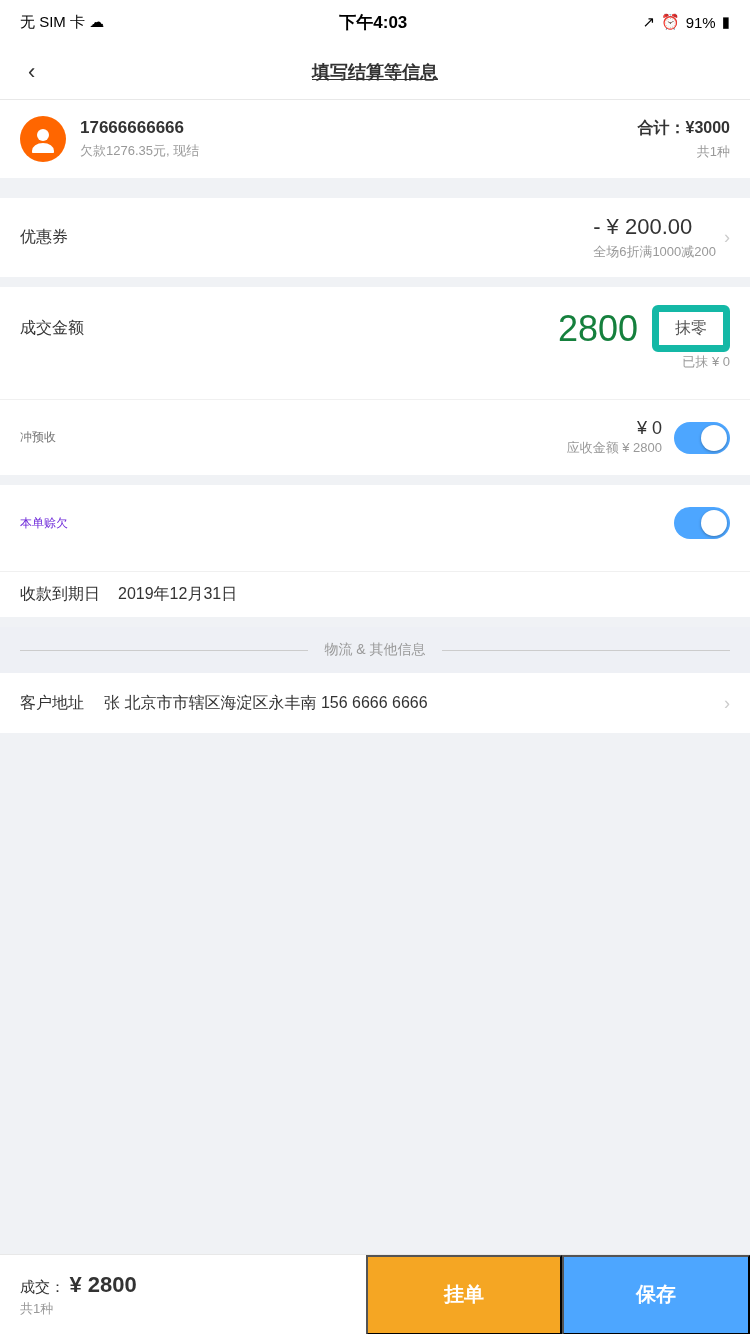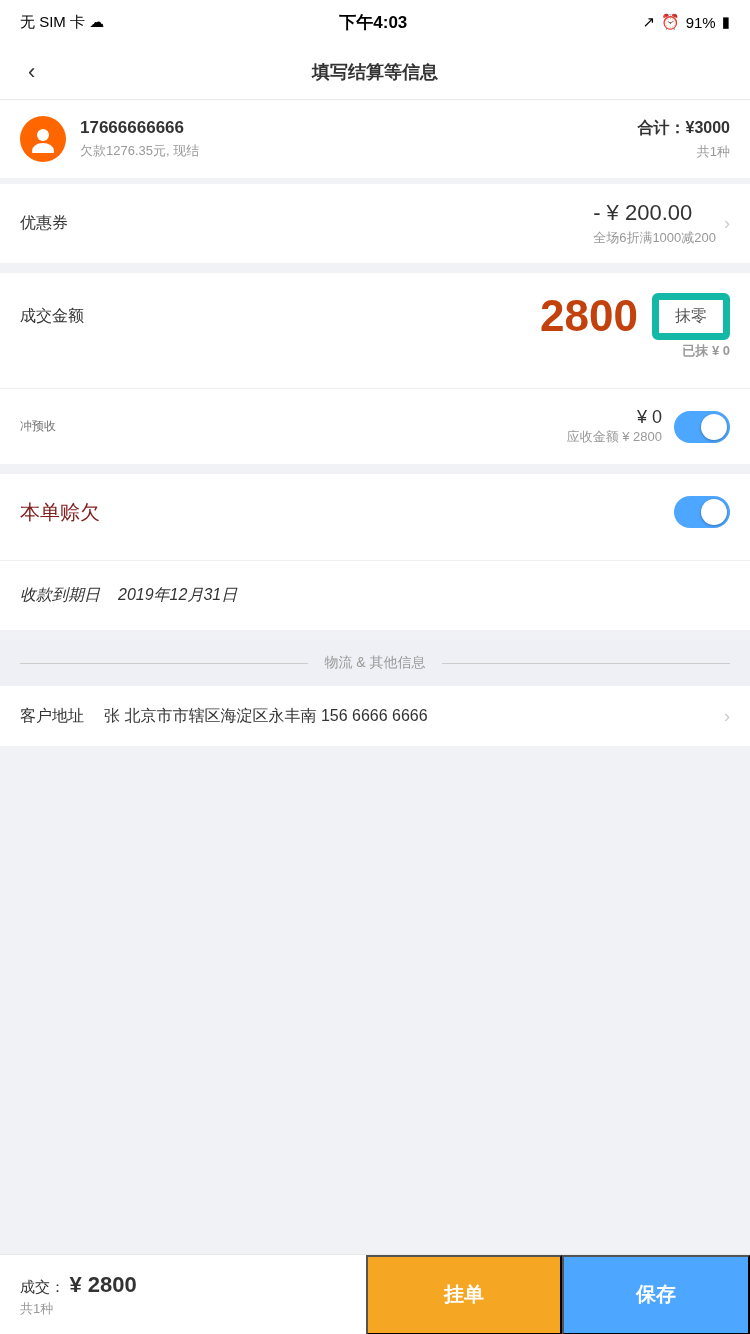--- a/index.html
+++ b/index.html
@@ -44,20 +44,21 @@
       cursor: pointer;
       padding: 8px;
     }
     .nav-title {
       position: absolute;
       left: 50%;
       transform: translateX(-50%);
       font-size: 18px;
       font-weight: 600;
       color: #333;
+      text-decoration: underline;
     }
 
     
     .content {
       background: #f0f2f5;
       flex: 1;
     }
 
     
     .section {
@@ -65,21 +66,21 @@
       margin-bottom: 10px;
     }
 
     
     .customer-info {
       background: #fff;
       padding: 16px 20px;
       display: flex;
       align-items: center;
       justify-content: space-between;
-      margin-bottom: 6px;
+      margin-bottom: 20px;
     }
     .customer-left {
       display: flex;
       align-items: center;
       gap: 14px;
     }
     .avatar {
       width: 46px;
       height: 46px;
       border-radius: 50%;
@@ -162,39 +163,38 @@
     .deal-label {
       font-size: 16px;
       color: #333;
     }
     .deal-right {
       display: flex;
       align-items: center;
       gap: 14px;
     }
     .deal-amount {
-      font-size: 44px;
-      font-weight: 700;
-      color: #c2410c;
+      font-size: 36px;
+      font-weight: 400;
+      color: #15803d;
     }
     .round-btn {
       border: 7px solid #14b8a6;
       border-radius: 6px;
       padding: 6px 16px;
       font-size: 16px;
       color: #555;
       background: #fff;
       cursor: pointer;
     }
     .deal-sub {
       font-size: 13px;
       color: #999;
       text-align: right;
       margin-top: 4px;
-      font-weight: bold;
     }
 
     
     .advance-section {
       background: #fff;
       padding: 18px 20px;
       border-top: 1px solid #f0f0f0;
     }
     .advance-row {
       display: flex;
@@ -248,30 +248,29 @@
     
     .debt-section {
       background: #fff;
       padding: 22px 20px;
       display: flex;
       align-items: center;
       justify-content: space-between;
       margin-bottom: 10px;
     }
     .debt-label {
-      font-size: 20px;
-      color: #7f1d1d;
+      font-size: 12px;
+      color: #6d28d9;
     }
 
     
     .due-section {
       background: #fff;
-      padding: 24px 20px;
+      padding: 12px 20px;
       border-top: 1px solid #f0f0f0;
-      font-style: italic;
     }
     .due-row {
       display: flex;
       align-items: center;
       gap: 18px;
     }
     .due-label {
       font-size: 16px;
       color: #333;
     }

